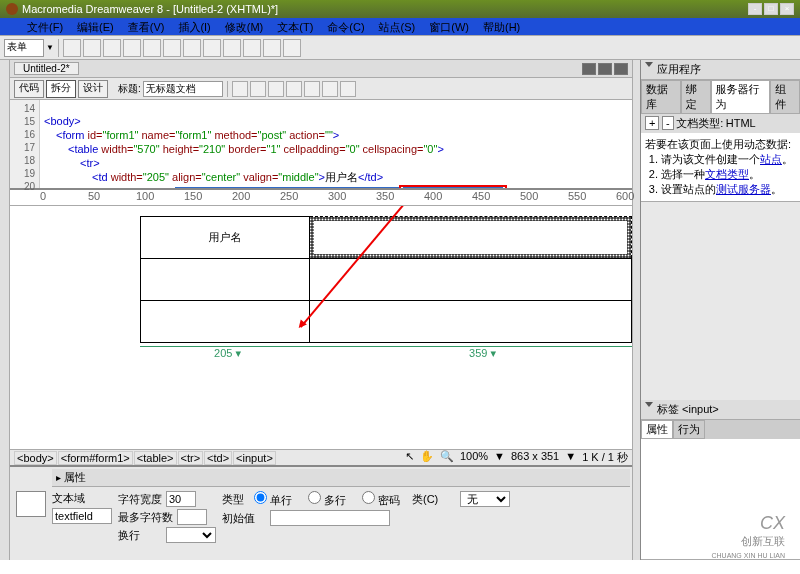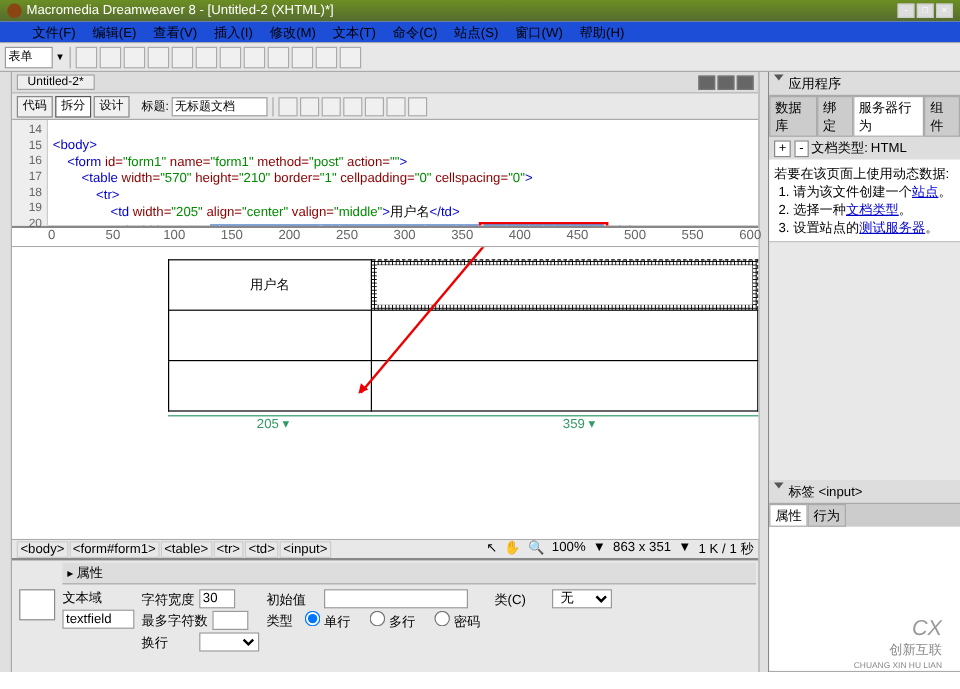--- a/index.html
+++ b/index.html
@@ -231,30 +231,30 @@
           <div class="prop-row">
               <label>最多字符数</label>
               <input class="val" style="width: 30px;">
             </div>
           <div class="prop-row">
               <label>换行</label>
               <select class="val" style="width:50px"></select>
             </div>
         </div>
         <div class="prop-fields">
-          <div class="prop-row">
-              <label>初始值</label>
-              <input class="val" style="width: 120px;">
-            </div>
           <div class="prop-row prop-radios">
             <span>类型</span>
             <label><input type="radio" checked="" style=""> <span>单行</span></label>
             <label><input type="radio" style=""> <span>多行</span></label>
             <label><input type="radio" style=""> <span>密码</span></label>
           </div>
+          <div class="prop-row">
+              <label>初始值</label>
+              <input class="val" style="width: 120px;">
+            </div>
         </div>
         <div class="prop-fields">
           <div class="prop-row">
               <label>类(C)</label>
               <select class="val" style="width:50px"><option>无</option></select>
             </div>
         </div>
       </div>
     </div>
   </div>

